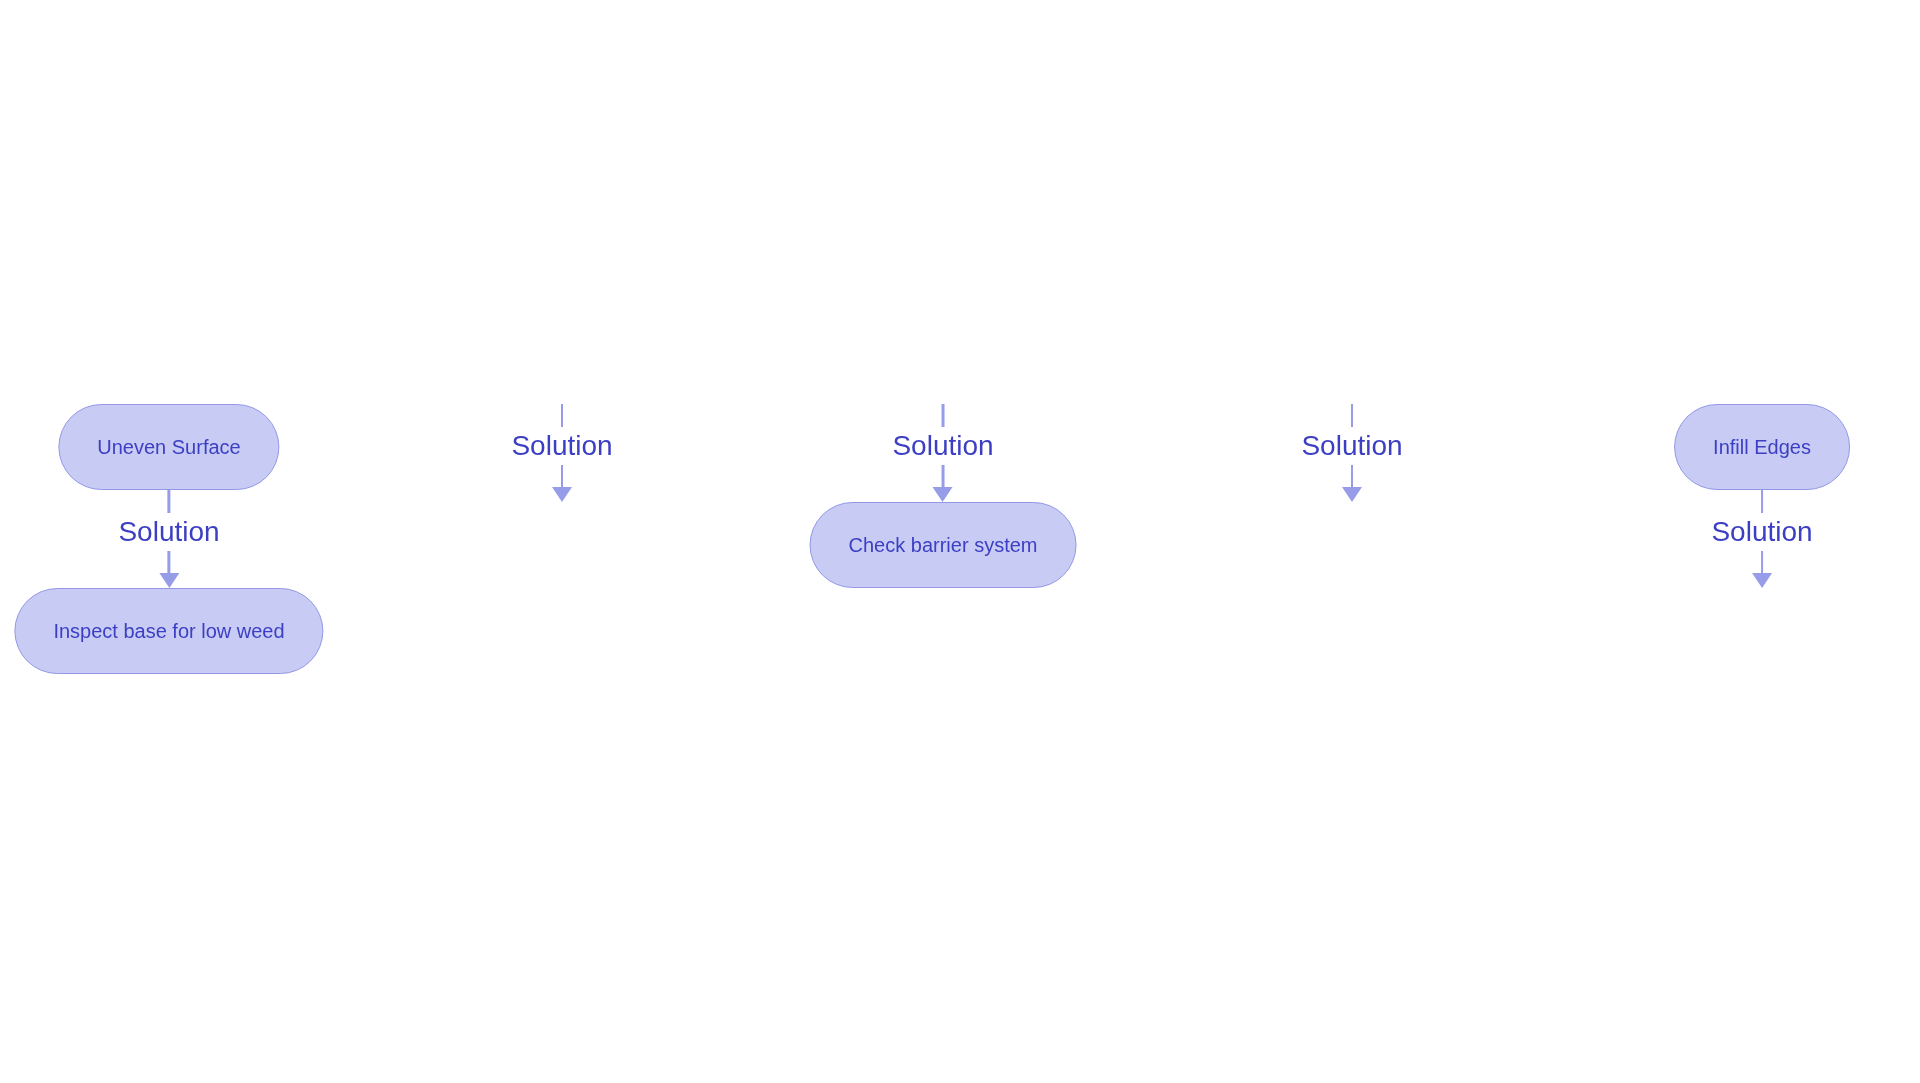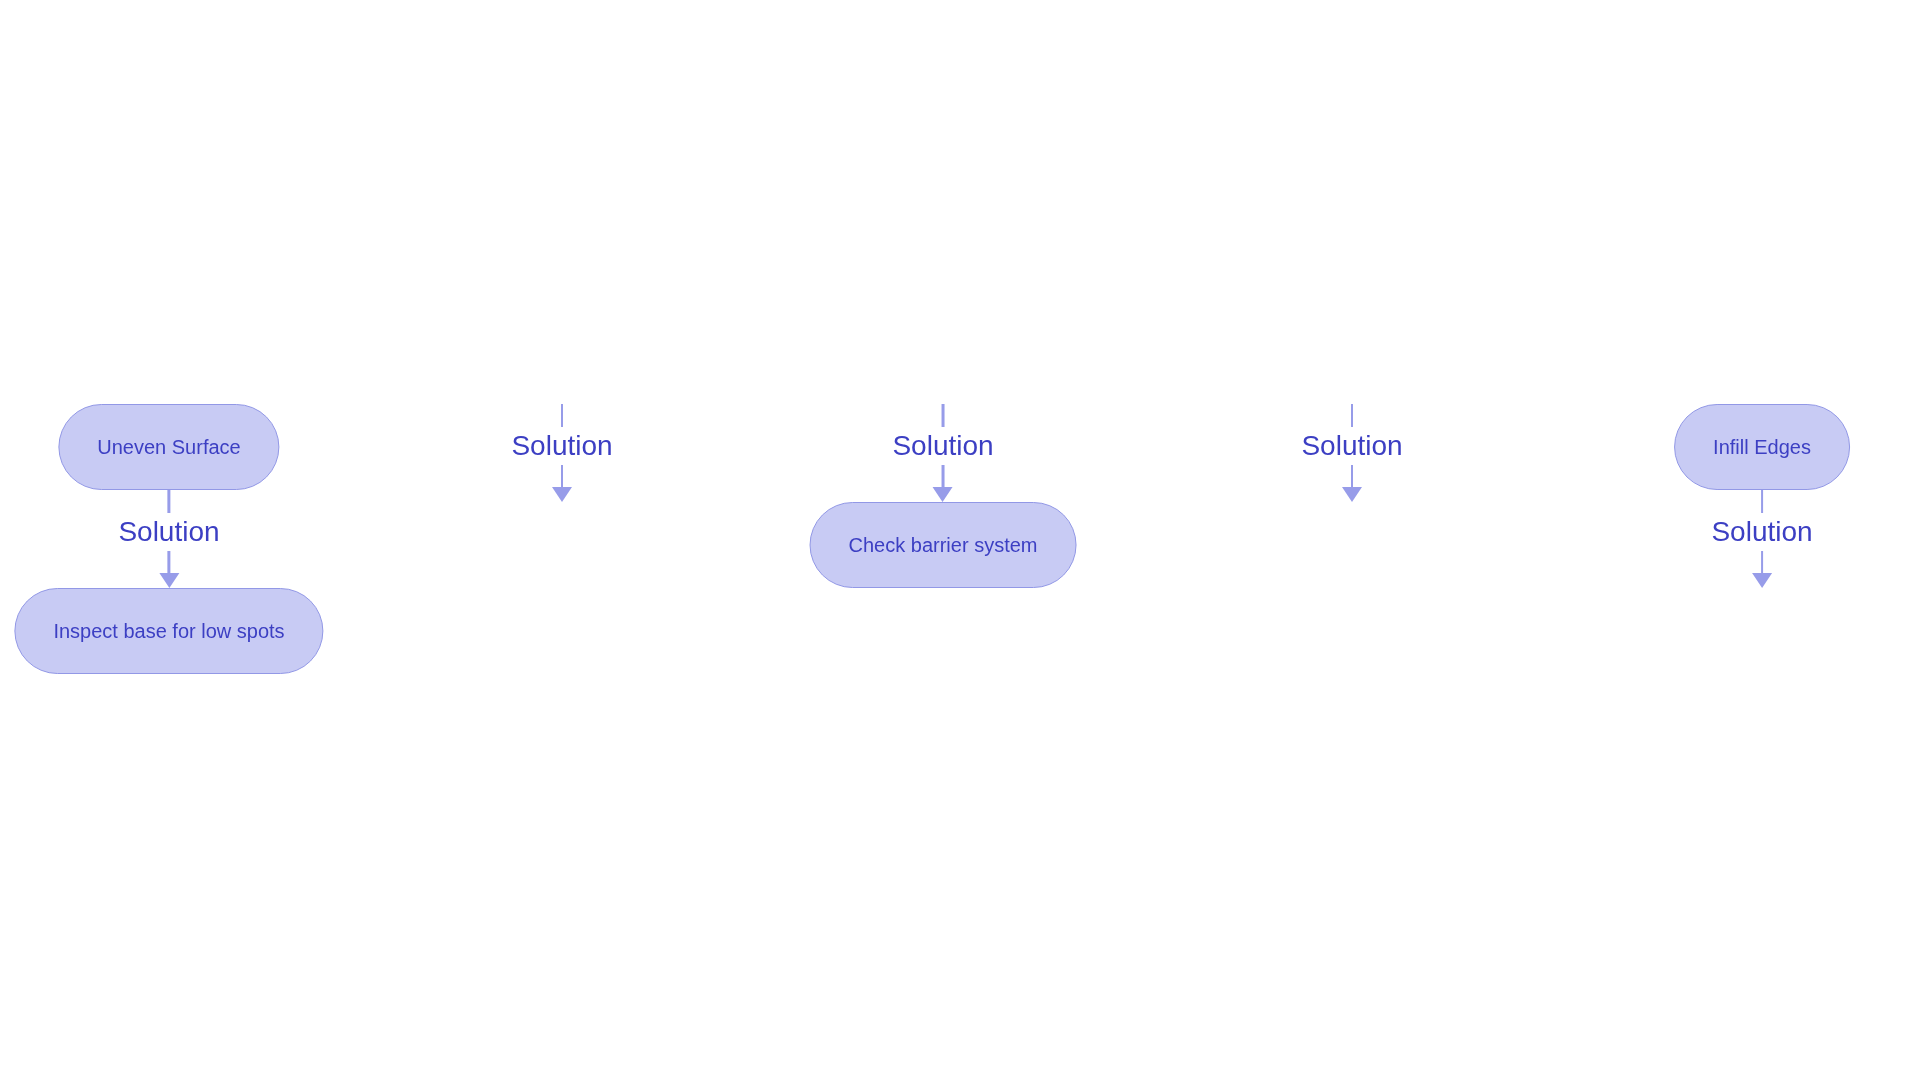--- a/index.html
+++ b/index.html
@@ -58,21 +58,21 @@
 <div class="canvas">
 
   <div class="col c1">
     <div class="pill">Uneven Surface</div>
     <div class="connector">
       <div class="seg"></div>
       <div class="edge-label">Solution</div>
       <div class="seg"></div>
       <div class="arrowhead"></div>
     </div>
-    <div class="pill">Inspect base for low spots</div>
+    <div class="pill">Inspect base for low weed</div>
   </div>
 
   <div class="col c2">
     <div class="connector">
       <div class="seg"></div>
       <div class="edge-label">Solution</div>
       <div class="seg"></div>
       <div class="arrowhead"></div>
     </div>
   </div>

